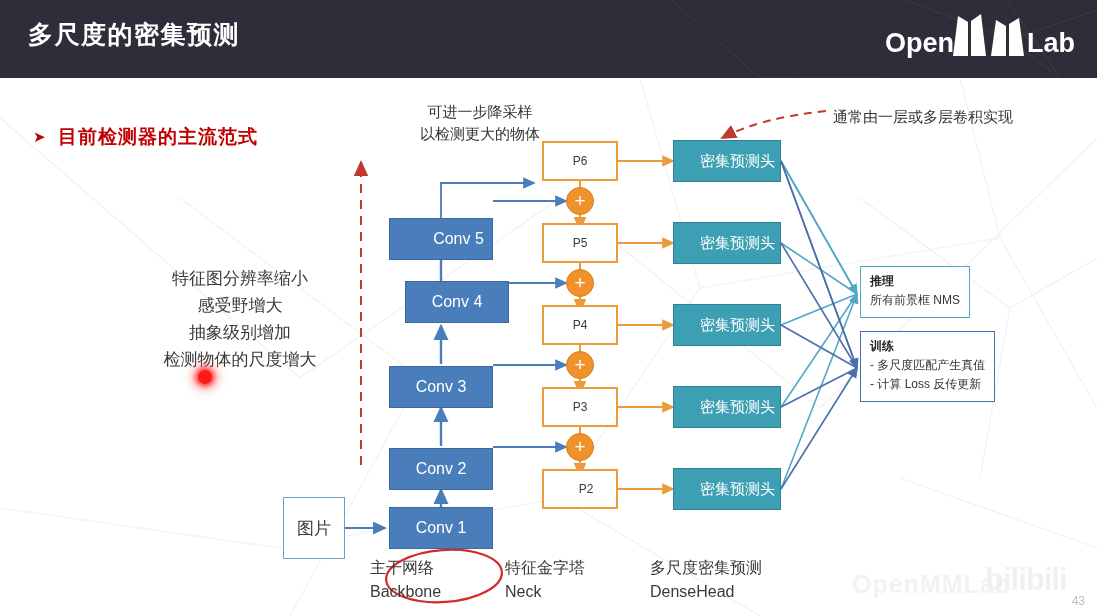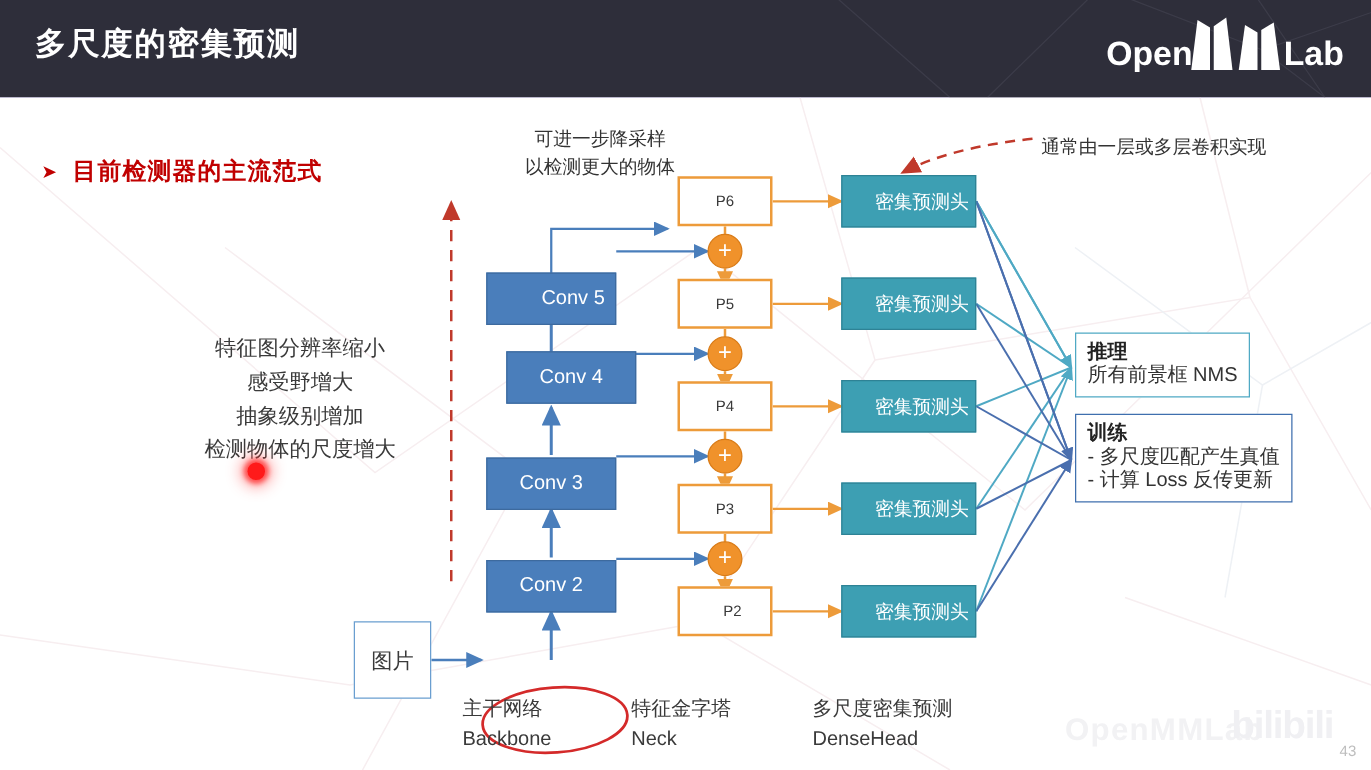--- a/index.html
+++ b/index.html
@@ -1,21 +1,21 @@
 <!DOCTYPE html>
 <html><head>
 <meta charset="utf-8">
 <style>
   * { box-sizing: border-box; margin: 0; padding: 0; }
   html, body {
     width: 1097px; height: 616px;
     font-family: "Liberation Sans", "DejaVu Sans", sans-serif;
     background: #ffffff; overflow: hidden;
   }
-  #slide { position: relative; width: 1097px; height: 616px; background: #c4b5fd; }
+  #slide { position: relative; width: 1097px; height: 616px; background: #86efac; }
 
   
   #header {
     position: absolute; left: 0; top: 0; width: 1097px; height: 78px;
     background: #2e2e3a; overflow: hidden;
   }
   #header-bg { position: absolute; left: 0; top: 0; width: 1097px; height: 78px; }
   #slide-title {
     position: absolute; left: 28px; top: 18px;
     font-size: 25px; font-weight: bold; color: #ffffff;
@@ -82,21 +82,21 @@
     border: 1px solid #2e8295; color: #ffffff; font-size: 15px; padding-left: 21px;
   }
   .imgbox {
     width: 62px; height: 62px; background: #ffffff;
     border: 1.5px solid #6a9ed0; color: #3a3a3a; font-size: 17px;
   }
 
   
   .infobox {
     position: absolute; background: #ffffff; padding: 5px 9px 7px 9px;
-    font-size: 16px; color: #333; line-height: 19px; white-space: nowrap;
+    font-size: 12px; color: #333; line-height: 19px; white-space: nowrap;
   }
   .infobox .t { font-weight: bold; color: #222; }
   #infer-box { left: 860px; top: 188px; border: 1.5px solid #4fa9c4; }
   #train-box { left: 860px; top: 253px; border: 1.5px solid #3f6fae; }
 
   
   .stage-label {
     position: absolute; text-align: left; font-size: 16px;
     color: #3a3a3a; line-height: 24px; white-space: nowrap;
   }
@@ -258,20 +258,21 @@
     </div>
 
     <div class="note-right">通常由一层或多层卷积实现</div>
 
     <div class="node imgbox" style="left:283px; top:419px;">图片</div>
 
     <div class="node conv" style="left:389px; top:140px;padding-left:35px;">Conv 5</div>
     <div class="node conv" style="left:389px; top:203px;margin-left:16px;">Conv 4</div>
     <div class="node conv" style="left:389px; top:288px;">Conv 3</div>
     <div class="node conv" style="left:389px; top:370px;">Conv 2</div>
+    <div class="node conv" style="left:389px; top:429px;">Conv 1</div>
 
     <div class="node pbox" style="left:542px; top:63px;">P6</div>
     <div class="node pbox" style="left:542px; top:145px;">P5</div>
     <div class="node pbox" style="left:542px; top:227px;">P4</div>
     <div class="node pbox" style="left:542px; top:309px;">P3</div>
     <div class="node pbox" style="left:542px; top:391px;padding-left:12px;">P2</div>
 
     <div class="node plus" style="left:566px; top:109px;">+</div>
     <div class="node plus" style="left:566px; top:191px;">+</div>
     <div class="node plus" style="left:566px; top:273px;">+</div>

